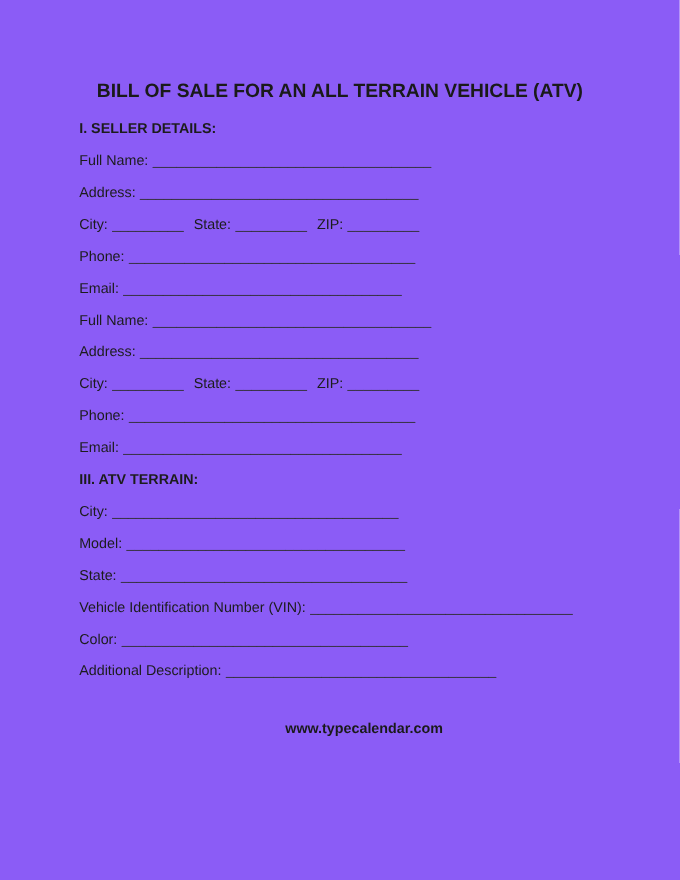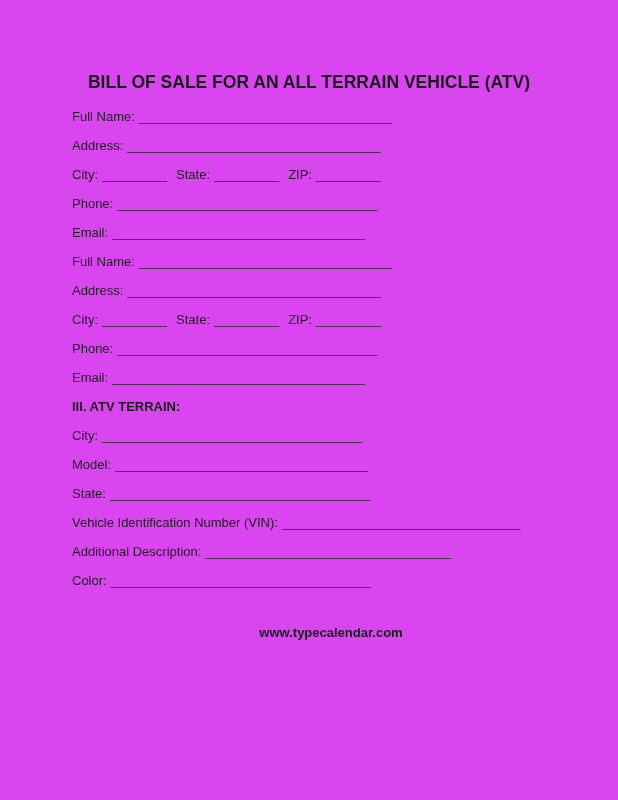--- a/index.html
+++ b/index.html
@@ -3,21 +3,21 @@
 <meta charset="utf-8">
 <style>
   html, body {
     margin: 0;
     padding: 0;
     background: #ffffff;
   }
   .page {
     width: 618px;
     height: 800px;
-    background: #d946ef;
+    background: #8b5cf6;
     color: #1c1c1c;
     font-family: "Liberation Sans", "DejaVu Sans", sans-serif;
     overflow: hidden;
     position: relative;
   }
   .title {
     margin: 0;
     padding-top: 72px;
     text-align: center;
     font-size: 17.5px;
@@ -58,32 +58,33 @@
     color: #1a1a1a;
     padding-left: 44px;
   }
 </style>
 </head>
 <body>
 
 <div class="page">
   <h1 class="title">BILL OF SALE FOR AN ALL TERRAIN VEHICLE (ATV)</h1>
   <div class="content" id="form-content">
+      <div class="row heading">I. SELLER DETAILS:</div>
       <div class="row"><span class="field"><span class="label">Full Name:</span><span class="line">___________________________________</span></span></div>
       <div class="row"><span class="field"><span class="label">Address:</span><span class="line">___________________________________</span></span></div>
       <div class="row"><span class="field"><span class="label">City:</span><span class="line">_________</span></span><span class="field"><span class="label">State:</span><span class="line">_________</span></span><span class="field"><span class="label">ZIP:</span><span class="line">_________</span></span></div>
       <div class="row"><span class="field"><span class="label">Phone:</span><span class="line">____________________________________</span></span></div>
       <div class="row"><span class="field"><span class="label">Email:</span><span class="line">___________________________________</span></span></div>
       <div class="row"><span class="field"><span class="label">Full Name:</span><span class="line">___________________________________</span></span></div>
       <div class="row"><span class="field"><span class="label">Address:</span><span class="line">___________________________________</span></span></div>
       <div class="row"><span class="field"><span class="label">City:</span><span class="line">_________</span></span><span class="field"><span class="label">State:</span><span class="line">_________</span></span><span class="field"><span class="label">ZIP:</span><span class="line">_________</span></span></div>
       <div class="row"><span class="field"><span class="label">Phone:</span><span class="line">____________________________________</span></span></div>
       <div class="row"><span class="field"><span class="label">Email:</span><span class="line">___________________________________</span></span></div>
       <div class="row heading">III. ATV TERRAIN:</div>
       <div class="row"><span class="field"><span class="label">City:</span><span class="line">____________________________________</span></span></div>
       <div class="row"><span class="field"><span class="label">Model:</span><span class="line">___________________________________</span></span></div>
       <div class="row"><span class="field"><span class="label">State:</span><span class="line">____________________________________</span></span></div>
       <div class="row"><span class="field"><span class="label">Vehicle Identification Number (VIN):</span><span class="line">_________________________________</span></span></div>
+      <div class="row"><span class="field"><span class="label">Color:</span><span class="line">____________________________________</span></span></div>
       <div class="row"><span class="field"><span class="label">Additional Description:</span><span class="line">__________________________________</span></span></div>
-      <div class="row"><span class="field"><span class="label">Color:</span><span class="line">____________________________________</span></span></div>
     </div>
   <div class="footer">www.typecalendar.com</div>
 </div>
 
 </body></html>

